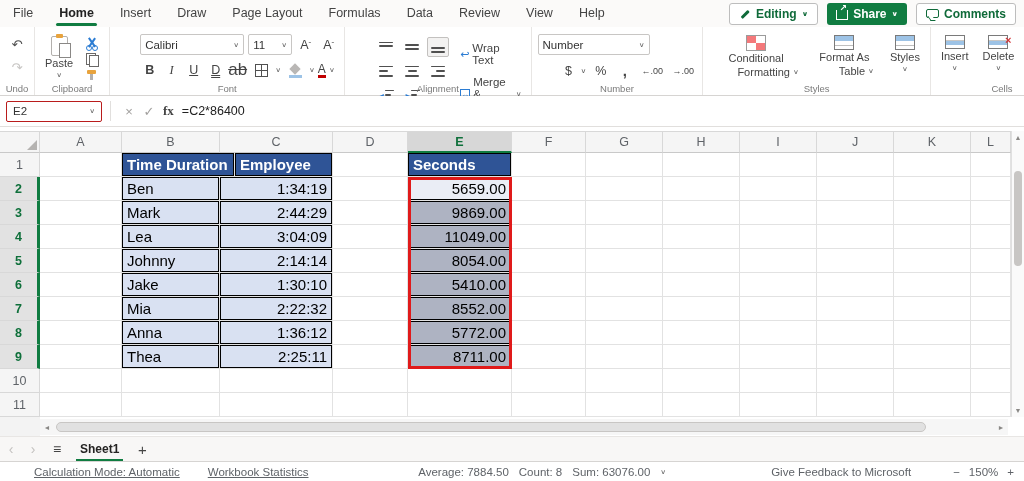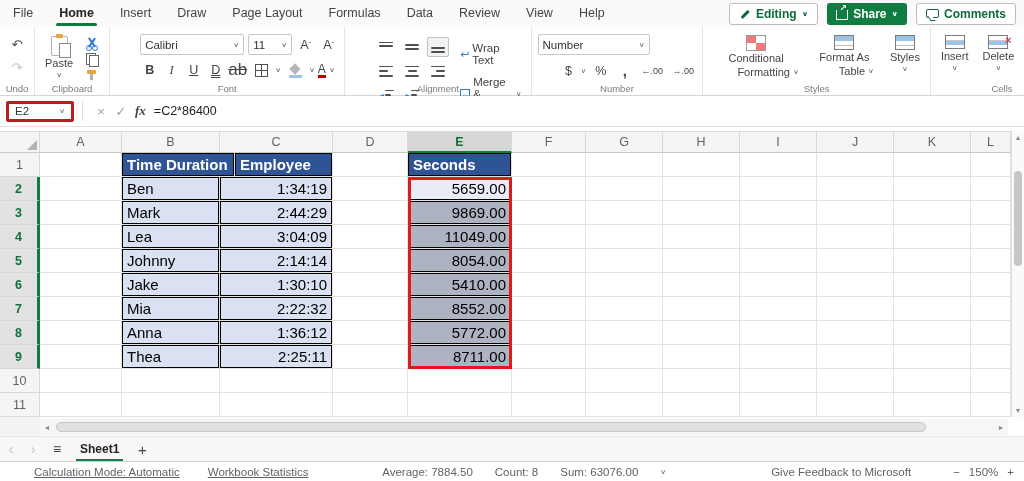--- a/index.html
+++ b/index.html
@@ -98,25 +98,25 @@
     linear-gradient(#C9C7C5,#C9C7C5) 0 4px/100% 1px no-repeat; }
   .cells-ic .redx { position:absolute; right:-4px; top:-1px; color:#D13438; font-size:11px; font-weight:bold; line-height:1; }
   .cells-ic .topbar { position:absolute; top:-4px; left:3px; width:12px; height:2px; background:#2B7CD3; }
   
   .mag-ic { width:14px; height:14px; position:relative; }
   .mag-ic::before { content:""; position:absolute; left:1px; top:0; width:9px; height:9px; border:1.6px solid #505050; border-radius:50%; }
   .mag-ic::after { content:""; position:absolute; right:0px; bottom:0px; width:6px; height:1.8px; background:#505050; transform:rotate(45deg); }
 
   
   #fbar { position:absolute; top:96px; left:0; width:1024px; height:31px; background:#fff; display:flex; align-items:center; border-bottom:1px solid #E1DFDD; }
-  #namebox { width:68px; height:21px; border:3px solid #b91c1c; border-radius:2px; margin-left:6px; display:flex; align-items:center; font-size:11.5px; padding:0 6px; color:#333; }
+  #namebox { width:96px; height:21px; border:1px solid #b91c1c; border-radius:2px; margin-left:6px; display:flex; align-items:center; font-size:11.5px; padding:0 6px; color:#333; }
   #namebox .caret { margin-left:auto; }
   .fsep { width:1px; height:20px; background:#E1DFDD; margin:0 8px; }
   .fico { color:#A19F9D; font-size:13px; width:20px; text-align:center; cursor:pointer; }
-  .fx { font-style:italic; font-family:"Liberation Serif",serif; font-weight:bold; color:#444; font-size:13px; margin:0 8px 0 4px; }
+  .fx { font-family:"Liberation Serif",serif; font-weight:bold; color:#444; font-size:13px; margin:0 8px 0 4px; }
   #formula-text { font-size:12.5px; color:#222; }
 
   
   #grid { position:absolute; top:131px; left:0; width:1011px; }
   .grow { display:flex; height:24px; }
   .grow.ghead { height:22px; }
   .hcell { background:#F5F5F5; border-right:1px solid #D8D8D8; border-bottom:1px solid #C9C9C9; border-top:1px solid #D8D8D8;
     color:#5F6368; font-size:12.5px; display:flex; align-items:center; justify-content:center; flex:none; }
   .hcell.selcol { background:#D7D7D7; color:#0F703B; font-weight:bold; border-bottom:2px solid #107C41; }
   .corner { position:relative; }
@@ -147,21 +147,21 @@
   .nav-ch { color:#C3C1BF; font-size:14px; width:22px; text-align:center; cursor:pointer; }
   #sheet-menu { color:#444; font-size:14px; width:26px; text-align:center; cursor:pointer; }
   #sheet-tab { position:relative; font-weight:bold; color:#252423; padding:0 10px; height:25px; line-height:24px; cursor:pointer; }
   #sheet-tab::after { content:""; position:absolute; left:6px; right:6px; bottom:0; height:2.5px; background:#107C41; }
   #add-sheet { color:#444; font-size:15px; width:26px; text-align:center; cursor:pointer; }
 
   
   #statusbar { position:absolute; top:461px; left:0; width:1024px; height:20px; background:#fff; border-top:1px solid #D6D4D2;
     display:flex; align-items:center; font-size:11.5px; color:#5F6368; }
   #statusbar .sitem { padding:0 14px; cursor:pointer;text-decoration:underline; }
-  #agg { margin-left:auto; display:flex; align-items:center; gap:22px; }
+  #agg { margin-left:auto; display:flex; align-items:center; gap:10px; }
   #feedback { margin-left:105px; cursor:pointer; }
   #zoomctl { margin-left:42px; margin-right:10px; display:flex; align-items:center; gap:9px; }
   #zoomctl span { cursor:pointer; }
 </style>
 </head>
 <body>
 
 <div id="topbar">
   <span class="apptab">File</span>
   <span class="apptab active">Home</span>

